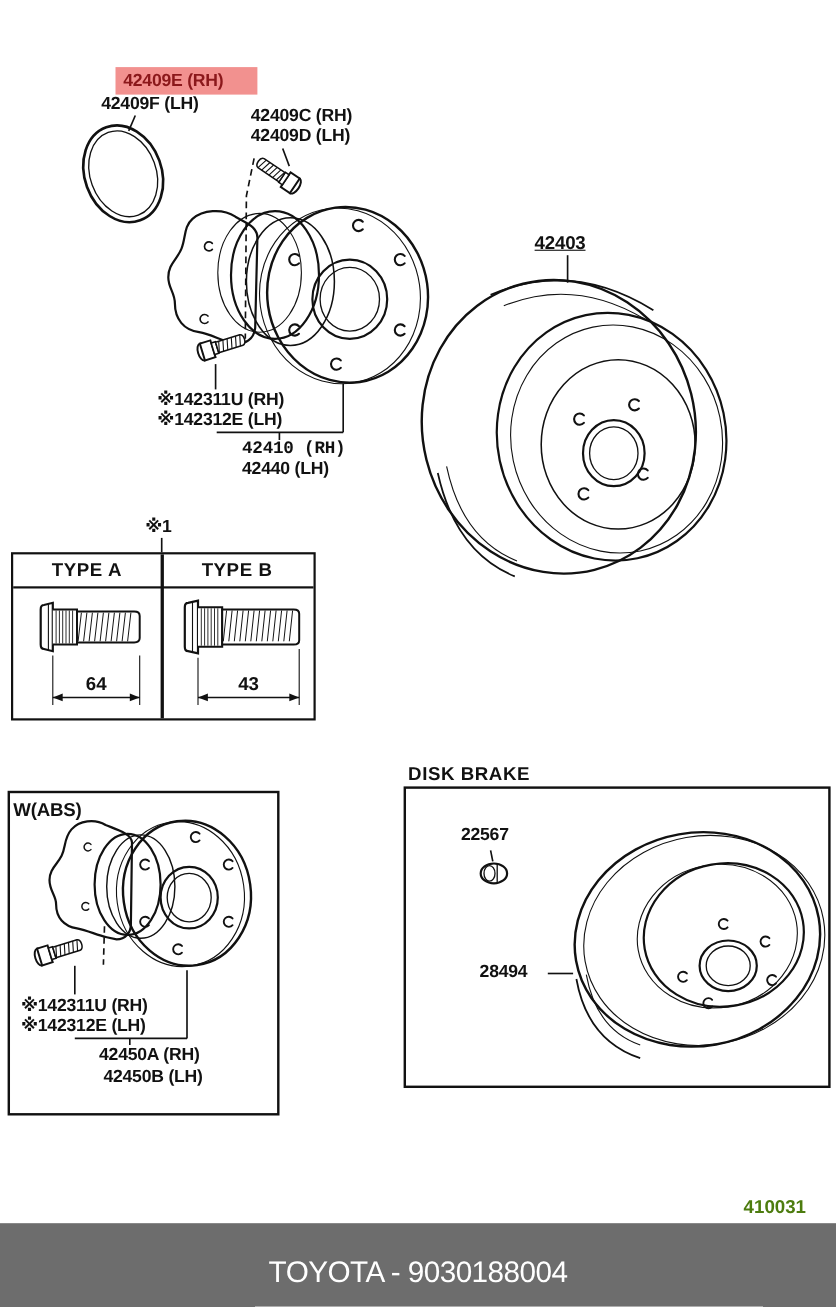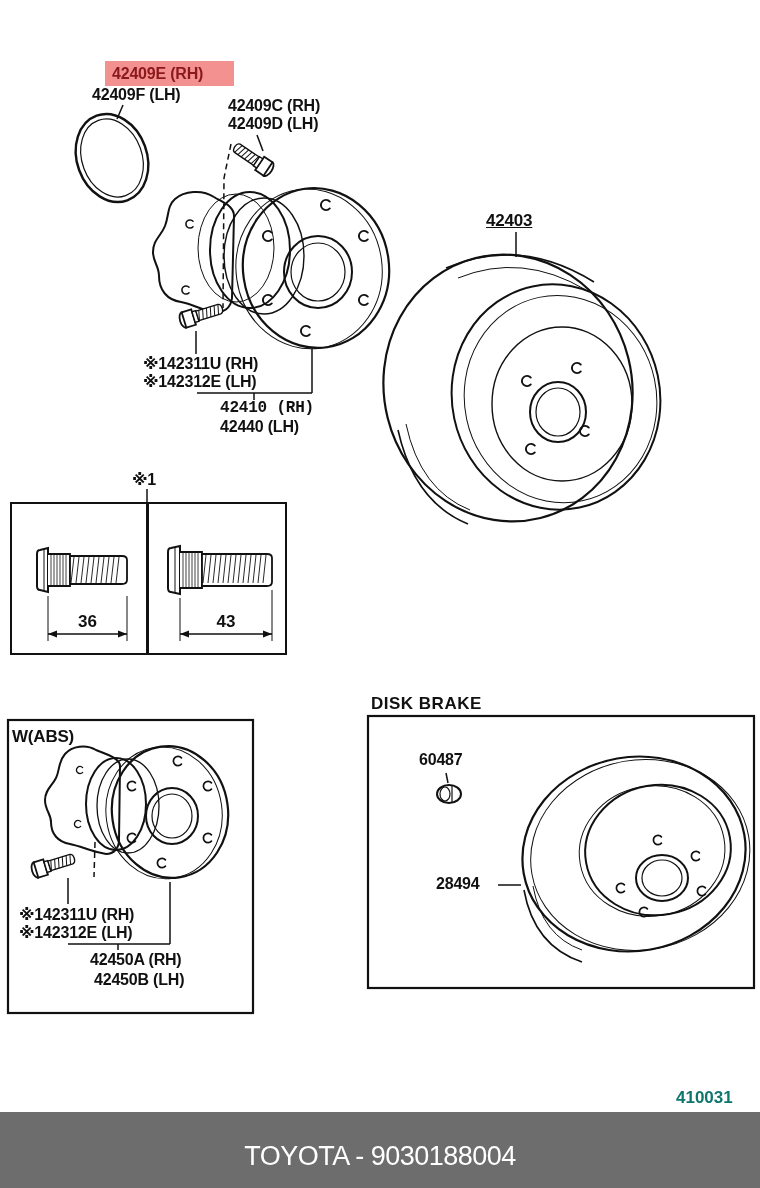--- a/index.html
+++ b/index.html
@@ -16,21 +16,21 @@
       border:2.5px solid #111;box-sizing:border-box;}
   .sth{display:flex;height:29px;border-bottom:2.5px solid #111;}
   .sth-cell{flex:0 0 134px;display:flex;align-items:center;justify-content:center;
       font-weight:bold;font-size:17px;letter-spacing:0.5px;}
   .sth-cell.b{flex:1;}
   .stud-divider{position:absolute;left:134px;top:0;bottom:0;width:2.5px;background:#111;}
   .dim{position:absolute;z-index:2;font-weight:bold;font-size:17px;text-align:center;color:#111;}
   .footer-bar{position:absolute;z-index:2;left:0;top:1112px;width:760px;height:88px;background:#6d6d6d;
       display:flex;align-items:center;justify-content:center;gap:58px;}
   .footer-bar span{color:#ffffff;font-size:27px;letter-spacing:-0.5px;white-space:pre;}
-  .fig-code{position:absolute;z-index:2;left:676px;top:1088px;font-weight:bold;font-size:17px;color:#0f766e;}
+  .fig-code{position:absolute;z-index:2;left:676px;top:1088px;font-weight:bold;font-size:17px;color:#4d7c0f;}
 </style>
 </head>
 <body>
 
 <div class="page">
 
   <svg class="art" width="760" height="1188" viewBox="0 0 760 1188">
     <defs>
       <path id="bhole" d="M3.8,-3.4 A5.1,5.1 0 1 0 3.8,3.4" fill="none" stroke="#111" stroke-width="1.9" stroke-linecap="round"></path>
       <g id="bolt" stroke="#111">
@@ -209,33 +209,37 @@
 
   <div class="lbl" style="left:143px;top:355px;">※142311U (RH)</div>
   <div class="lbl" style="left:143px;top:373px;">※142312E (LH)</div>
 
   <div class="lbl" style="left:220px;top:400px;font-family:Liberation Mono, monospace;">42410 (RH)</div>
   <div class="lbl" style="left:220px;top:418px;">42440 (LH)</div>
 
   <div class="lbl" style="left:132px;top:471px;">※1</div>
 
   <div class="stud-table">
+    <div class="sth">
+      <div class="sth-cell">TYPE A</div>
+      <div class="sth-cell b">TYPE B</div>
+    </div>
     <div class="stud-divider"></div>
   </div>
-  <div class="dim" style="left:48px;top:612px;width:79px;">36</div>
+  <div class="dim" style="left:48px;top:612px;width:79px;">64</div>
   <div class="dim" style="left:180px;top:612px;width:92px;">43</div>
 
   <div class="lbl t17" style="left:12px;top:728px;">W(ABS)</div>
   <div class="lbl" style="left:19px;top:906px;">※142311U (RH)</div>
   <div class="lbl" style="left:19px;top:924px;">※142312E (LH)</div>
   <div class="lbl" style="left:90px;top:951px;">42450A (RH)</div>
   <div class="lbl" style="left:94px;top:971px;">42450B (LH)</div>
 
   <div class="lbl t17" style="left:371px;top:695px;letter-spacing:0.5px;">DISK BRAKE</div>
-  <div class="lbl" style="left:419px;top:751px;">60487</div>
+  <div class="lbl" style="left:419px;top:751px;">22567</div>
   <div class="lbl" style="left:436px;top:875px;">28494</div>
 
   <div class="fig-code">410031</div>
   <div class="footer-bar">
     <span>TOYOTA - 9030188004</span>
   </div>
 
 </div>
 
 </body></html>

